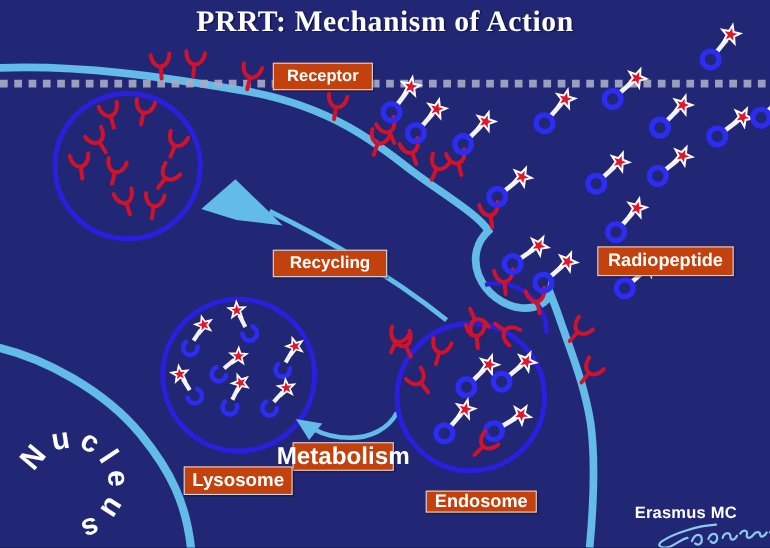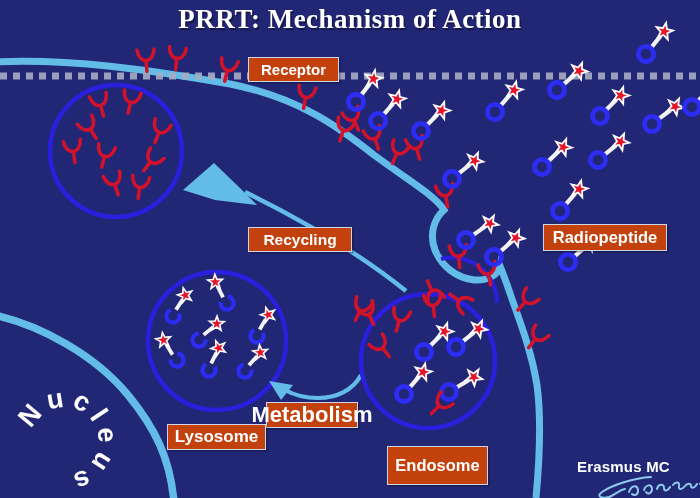--- a/index.html
+++ b/index.html
@@ -10,21 +10,21 @@
          font-size:27px;font-weight:700;letter-spacing:.5px;
          text-shadow:1.5px 1.5px 1px rgba(0,0,20,.45);font-family:Liberation Serif, serif;}
   .label{position:absolute;display:flex;align-items:center;justify-content:center;
          border:1.6px solid #cfd6e6;color:#fff;font-weight:700;background:#c2410c;
          box-shadow:1.5px 1.5px 0 rgba(0,0,20,.3);box-sizing:border-box;}
   .lbl-receptor{left:248px;top:57px;width:91px;height:25px;font-size:15px;}
   .lbl-recycling{left:228px;top:227px;width:104px;height:25px;font-size:15.5px;margin-left:20px;}
   .lbl-radiopeptide{left:543px;top:224px;width:124px;height:27px;font-size:16.5px;}
   .lbl-metabolism{left:266px;top:402px;width:92px;height:26px;font-size:22px;}
   .lbl-lysosome{left:167px;top:424px;width:99px;height:26px;font-size:17px;}
-  .lbl-endosome{left:387px;top:446px;width:101px;height:39px;font-size:16.5px;}
+  .lbl-endosome{left:387px;top:446px;width:101px;height:20px;font-size:16.5px;}
   .erasmus{position:absolute;left:577px;top:458px;color:#fff;font-size:15px;
            font-weight:700;letter-spacing:.2px;}
 </style>
 </head>
 <body>
 
 <div class="stage">
 
 <svg width="700" height="498" viewBox="0 0 700 498">
   <defs>

